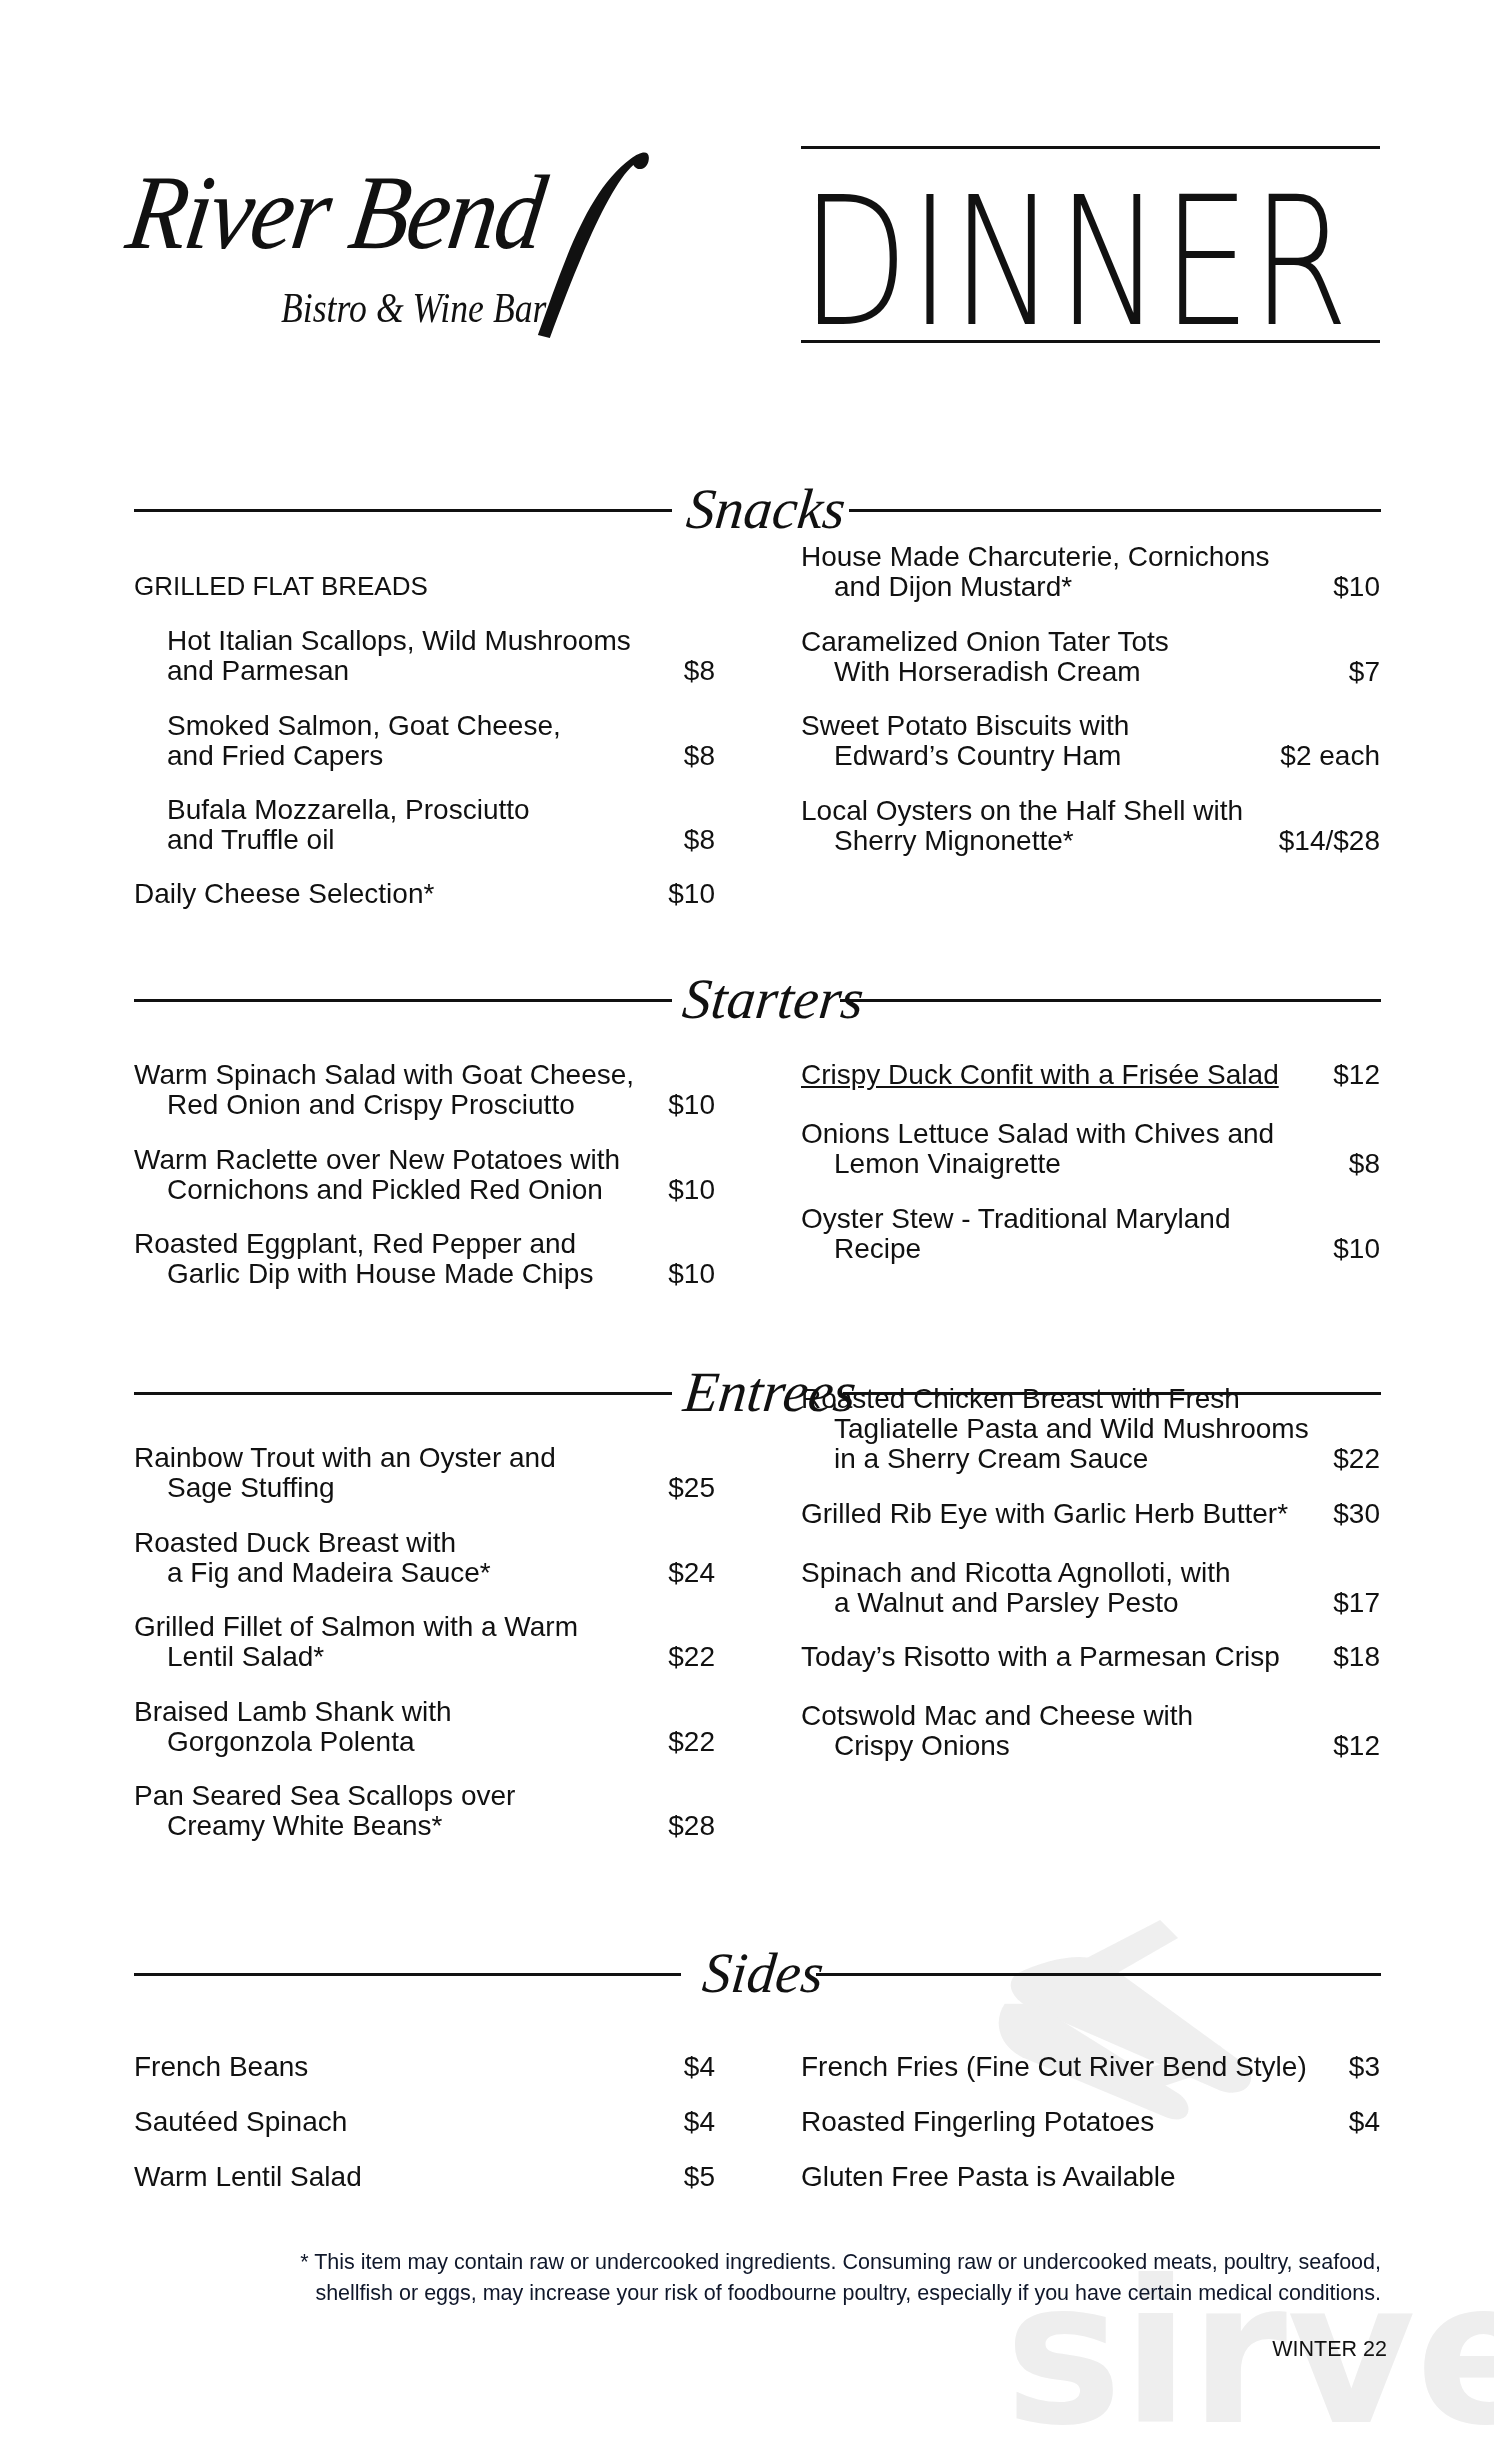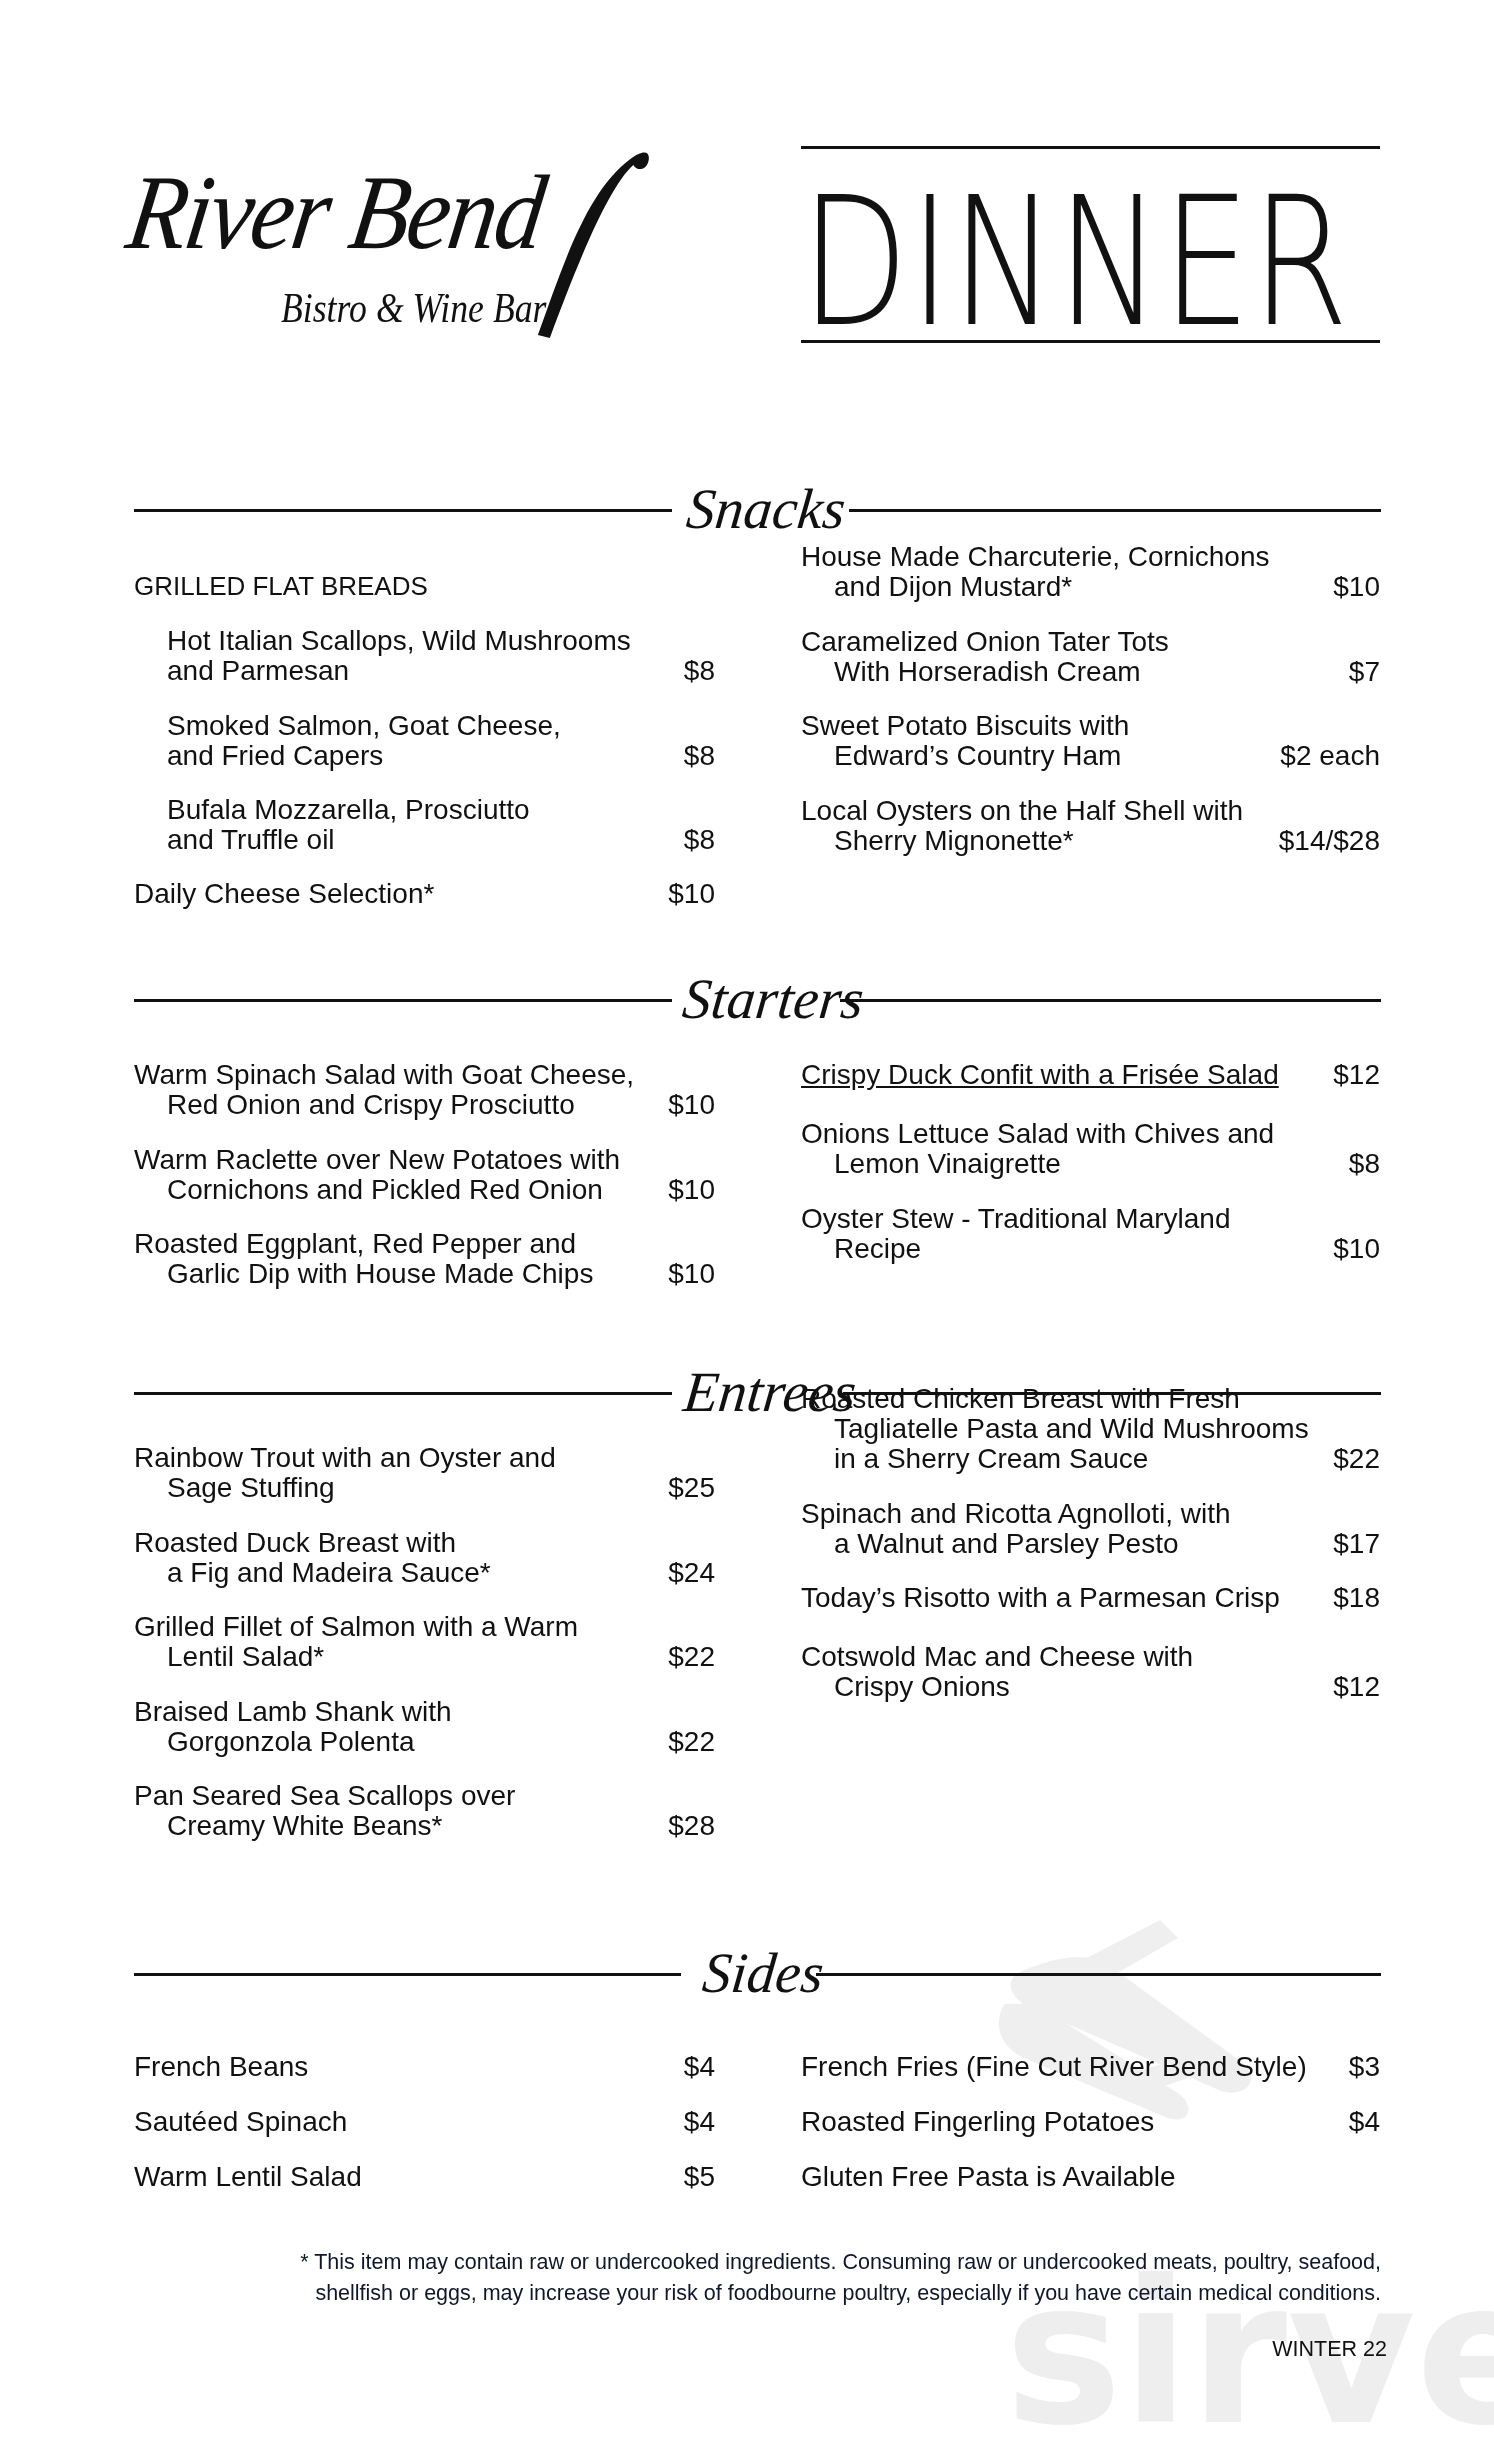--- a/index.html
+++ b/index.html
@@ -246,20 +246,26 @@
 
 <div class="col right" style="top:1384px;">
   <div class="item">
     <span class="name">
       <span class="line">Roasted Chicken Breast with Fresh</span>
       <span class="line indent">Tagliatelle Pasta and Wild Mushrooms</span>
       <span class="line indent">in a Sherry Cream Sauce</span>
     </span>
     <span class="price">$22</span>
   </div>
+  <div class="item" style="margin-bottom:29px;">
+    <span class="name">
+      <span class="line">Grilled Rib Eye with Garlic Herb Butter*</span>
+    </span>
+    <span class="price">$30</span>
+  </div>
   <div class="item">
     <span class="name">
       <span class="line">Spinach and Ricotta Agnolloti, with</span>
       <span class="line indent">a Walnut and Parsley Pesto</span>
     </span>
     <span class="price">$17</span>
   </div>
   <div class="item" style="margin-bottom:29px;">
     <span class="name">
       <span class="line">Today’s Risotto with a Parmesan Crisp</span>

